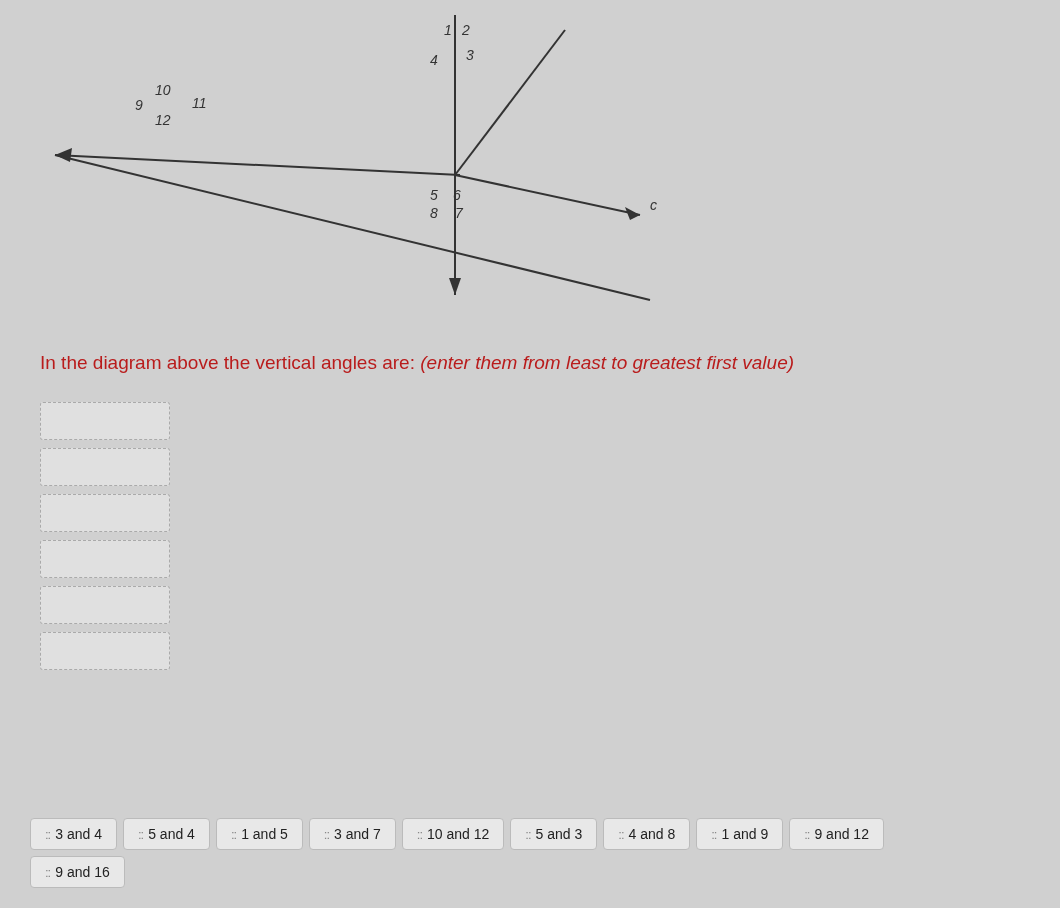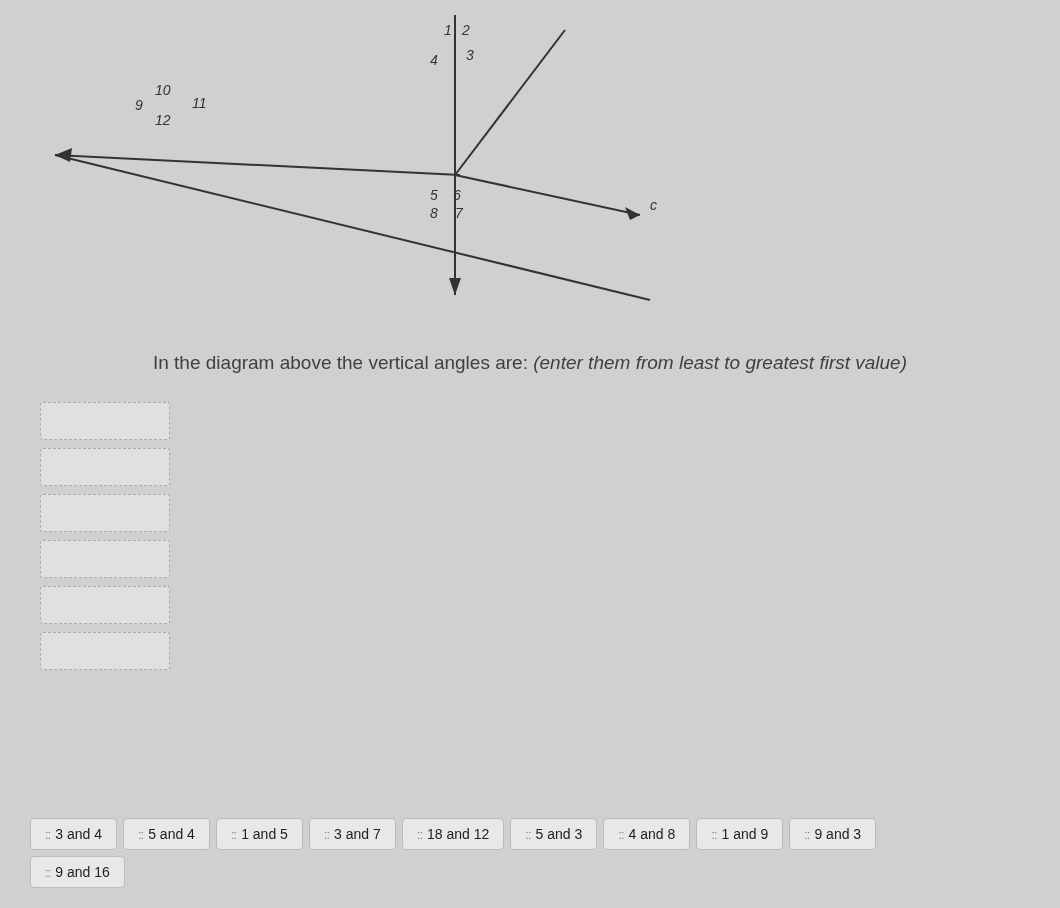--- a/index.html
+++ b/index.html
@@ -26,24 +26,23 @@
     }
     .diagram-svg {
       position: absolute;
       top: 0; left: 0;
       width: 100%;
       height: 340px;
     }
     .question-text {
       padding: 10px 40px 10px 40px;
       font-size: 19px;
-      color: #404040;
+      color: #b91c1c;
       font-style: italic;
       line-height: 1.4;
-      text-align: center;
     }
     .question-text span.normal {
       font-style: normal;
     }
     .input-area {
       display: flex;
       flex-direction: column;
       gap: 8px;
       padding: 10px 40px;
       margin-top: 5px;
@@ -165,37 +164,37 @@
       <div class="drag-item">
         <span class="drag-dots">::</span>
         <span>1 and 5</span>
       </div>
       <div class="drag-item">
         <span class="drag-dots">::</span>
         <span>3 and 7</span>
       </div>
       <div class="drag-item">
         <span class="drag-dots">::</span>
-        <span>18 and 12</span>
+        <span>10 and 12</span>
       </div>
       <div class="drag-item">
         <span class="drag-dots">::</span>
         <span>5 and 3</span>
       </div>
       <div class="drag-item">
         <span class="drag-dots">::</span>
         <span>4 and 8</span>
       </div>
       <div class="drag-item">
         <span class="drag-dots">::</span>
         <span>1 and 9</span>
       </div>
       <div class="drag-item">
         <span class="drag-dots">::</span>
-        <span>9 and 3</span>
+        <span>9 and 12</span>
       </div>
     </div>
     <div class="drag-row">
       <div class="drag-item">
         <span class="drag-dots">::</span>
         <span>9 and 16</span>
       </div>
     </div>
   </div>
 

